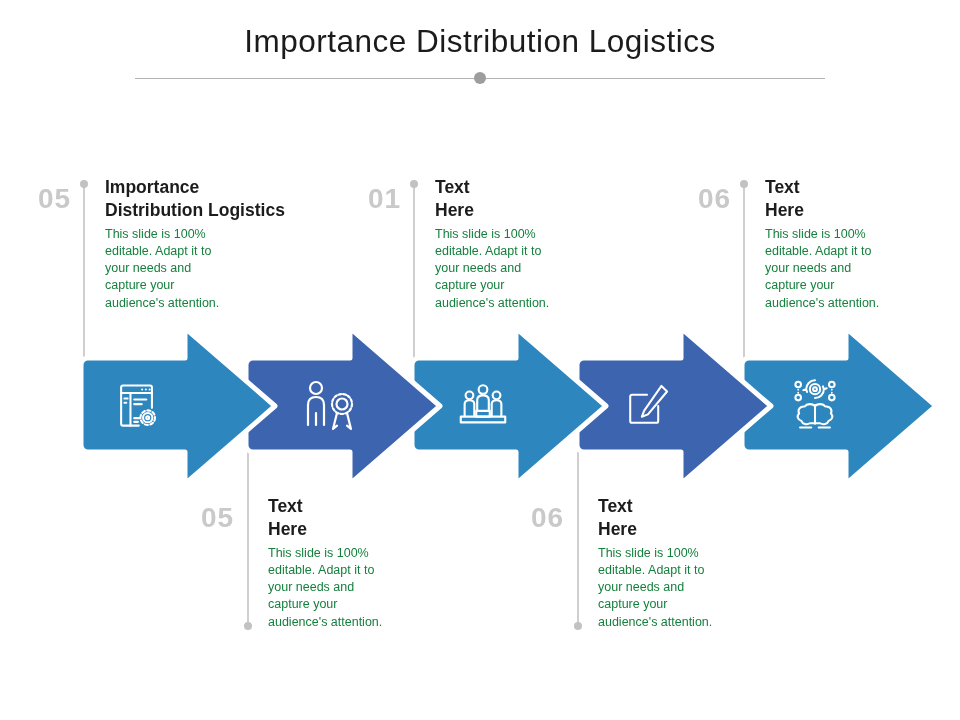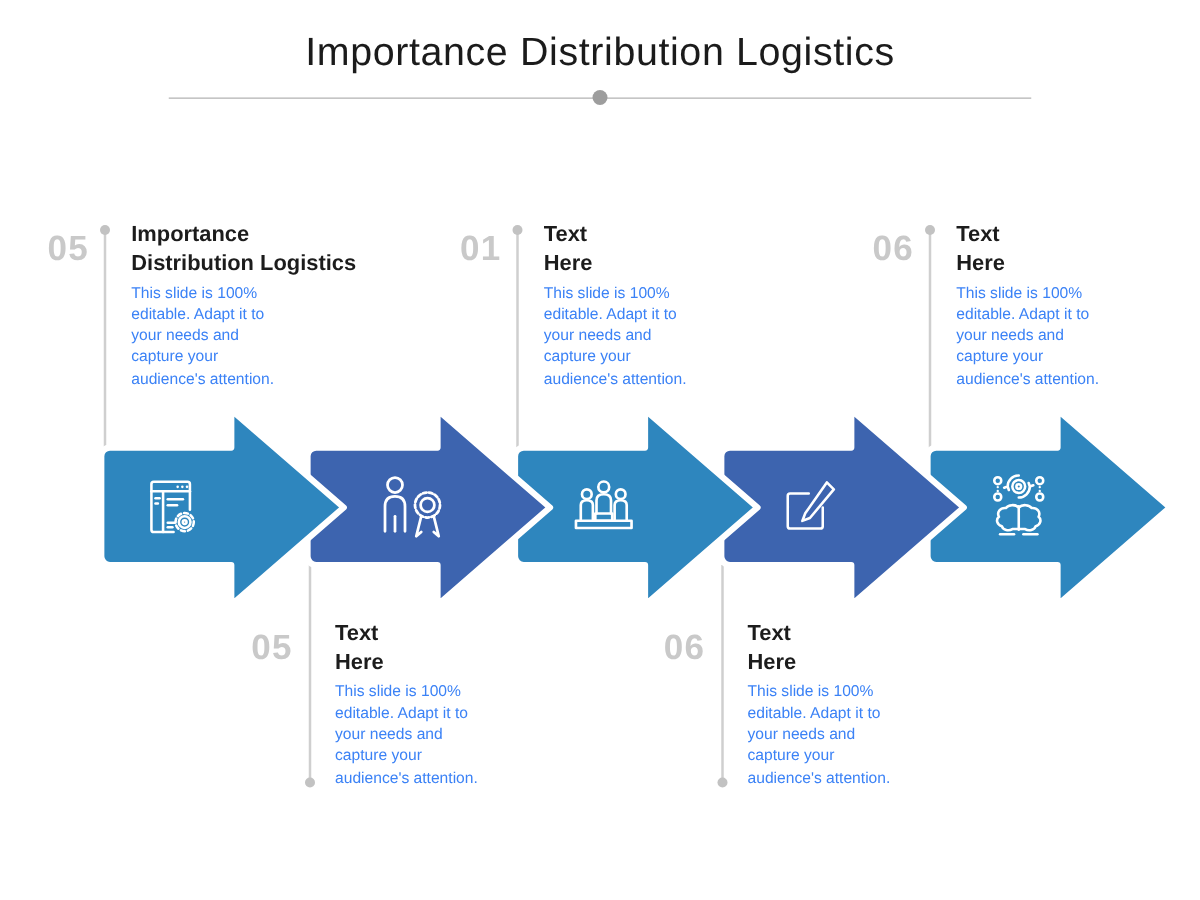--- a/index.html
+++ b/index.html
@@ -41,21 +41,21 @@
   }
   .step-icon .fdot{fill:#fff;stroke:none;}
   
   .step-num{position:absolute;font-size:28px;font-weight:bold;color:#c9c9c9;letter-spacing:1px;z-index:2;}
   .num-1{left:38px;top:183px}.num-3{left:368px;top:183px}.num-5{left:698px;top:183px}
   .num-2{left:201px;top:502px}.num-4{left:531px;top:502px}
   .step-heading{position:absolute;font-size:17.5px;font-weight:bold;color:#1c1c1c;
     line-height:1.3;white-space:pre-line;width:230px;z-index:2;}
   .head-1{left:105px;top:176px}.head-3{left:435px;top:176px}.head-5{left:765px;top:176px}
   .head-2{left:268px;top:495px}.head-4{left:598px;top:495px}
-  .step-body{position:absolute;font-size:12.5px;color:#3b82f6;line-height:1.37;
+  .step-body{position:absolute;font-size:12.5px;color:#15803d;line-height:1.37;
     white-space:pre-line;width:170px;z-index:2;}
   .body-1{left:105px;top:226px}.body-3{left:435px;top:226px}.body-5{left:765px;top:226px}
   .body-2{left:268px;top:545px}.body-4{left:598px;top:545px}
 </style>
 </head>
 <body>
 
 <div id="slide">
 
   <div class="title">Importance Distribution Logistics</div>

